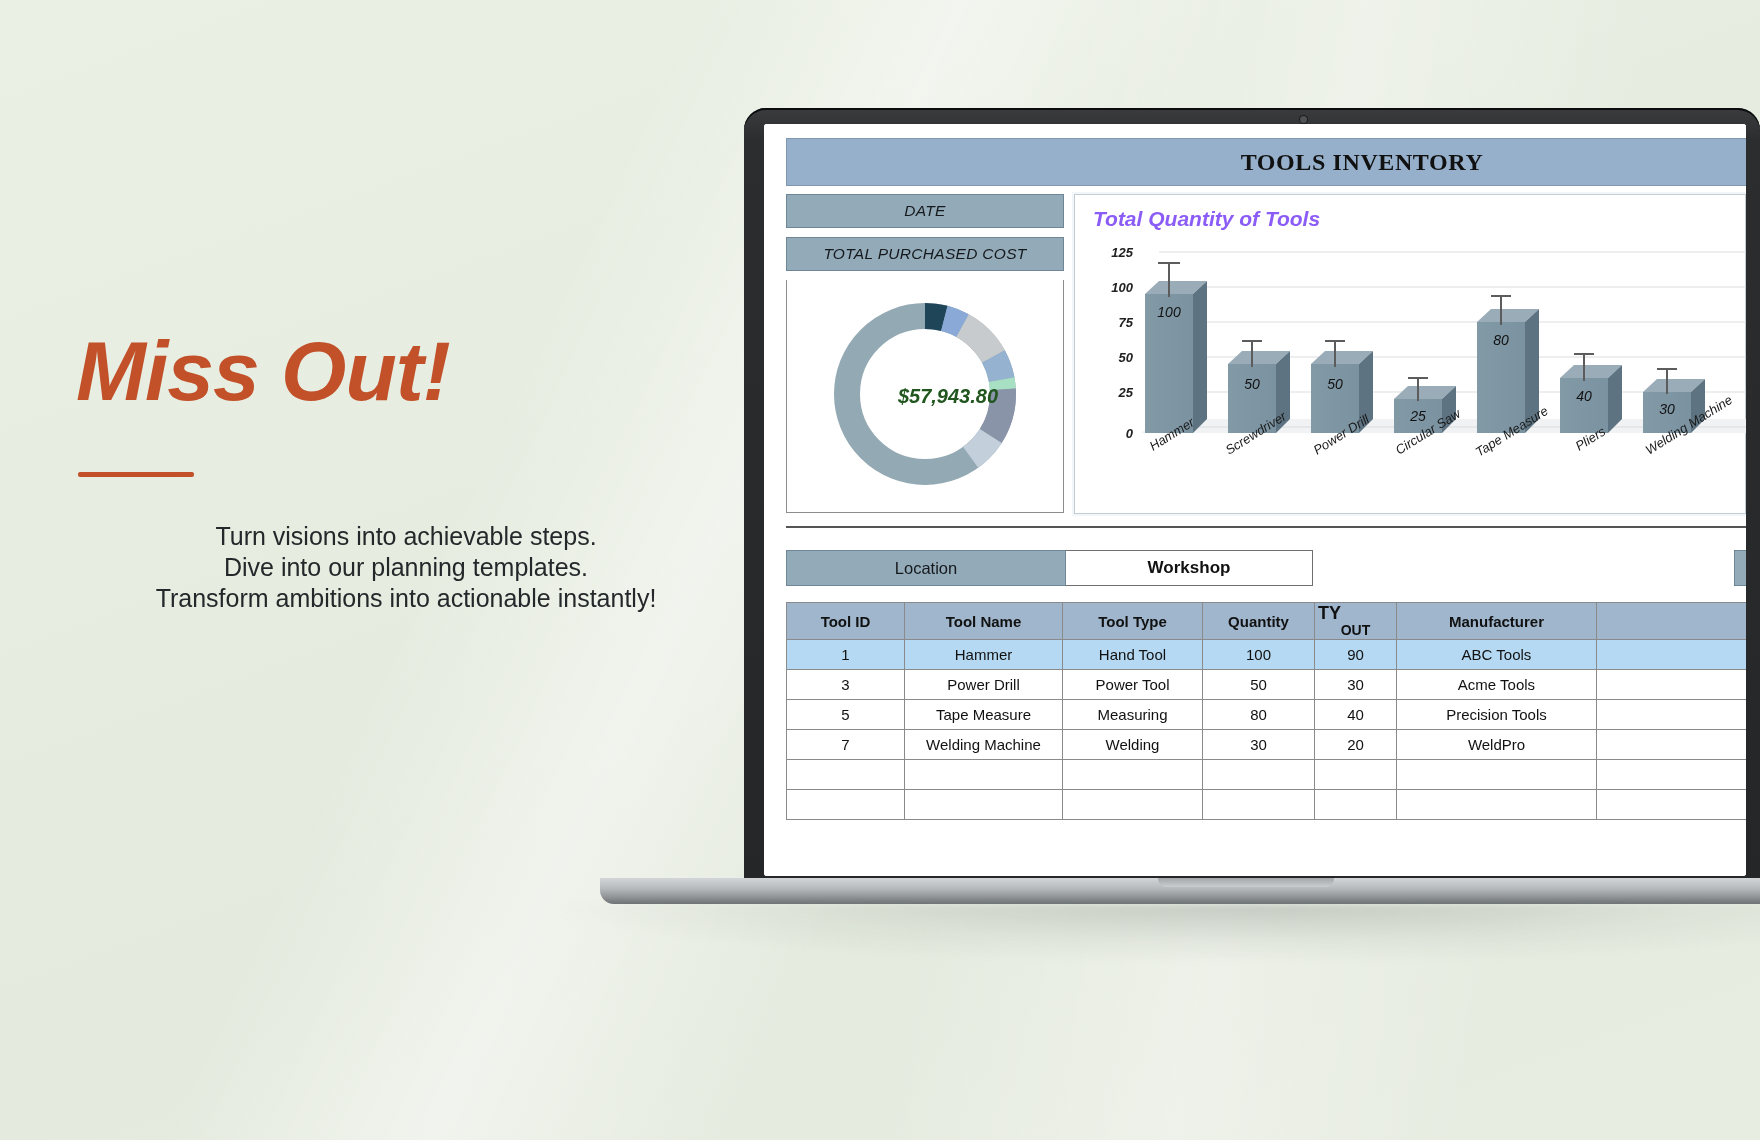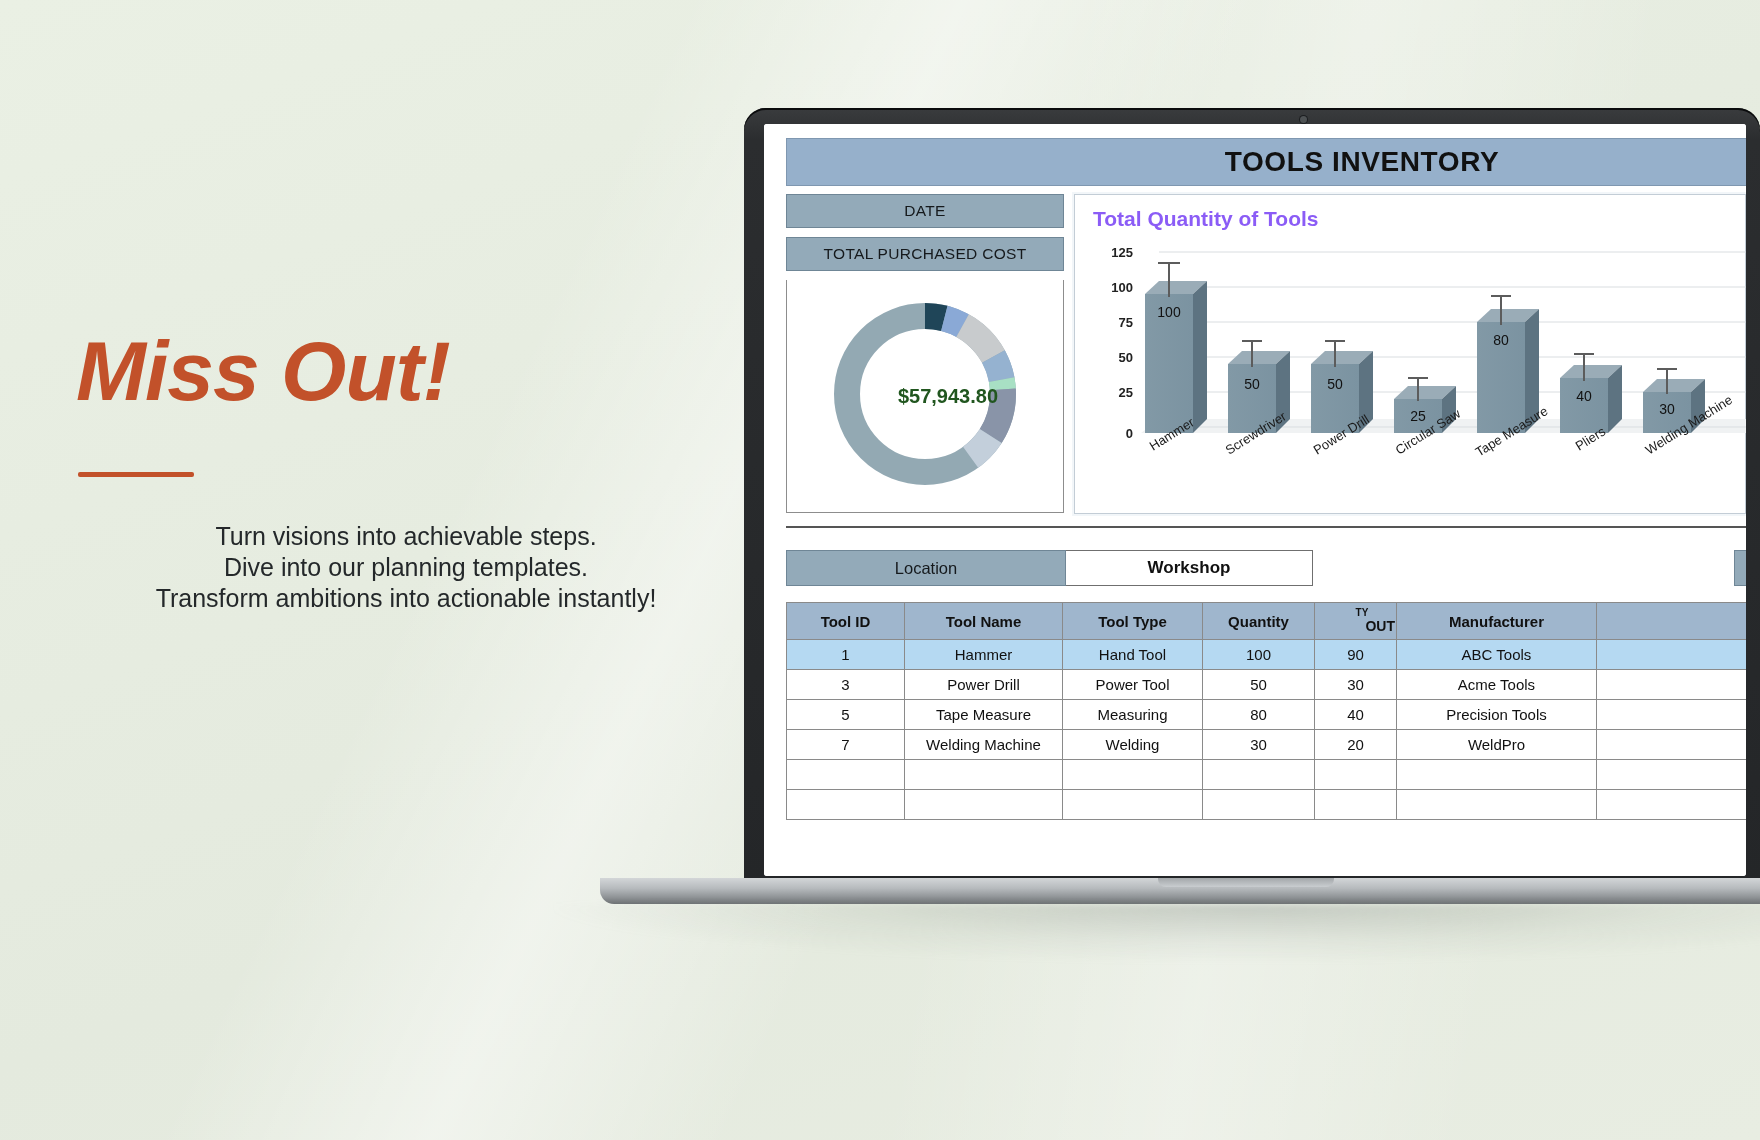--- a/index.html
+++ b/index.html
@@ -74,25 +74,26 @@
     position:absolute;inset:0;background:#fff;
     padding:14px 0 0 22px;box-sizing:border-box;
   }
   .title-bar{
     height:46px;background:#96b0cb;
     border:1px solid #7f97b0;
     display:flex;align-items:center;justify-content:center;
     margin-right:0;width:1010px;
   }
   .title-bar .t{
-    font-size:28px;font-weight:800;color:#111;letter-spacing:.6px;
+    font-size:24px;font-weight:800;color:#111;letter-spacing:.6px;
     margin-left:140px;
-  }
-
-  .top-row{display:flex;gap:10px;margin-top:8px;}
+    font-family:Liberation Serif, serif;
+  }
+
+  .top-row{display:flex;gap:10px;margin-top:8px;font-style:italic;}
   .left-col{width:278px;}
   .cell-head{
     background:#93aab9;border:1px solid #6f8696;
     height:32px;display:flex;align-items:center;justify-content:center;
     font-size:15.5px;color:#15191c;letter-spacing:.3px;
   }
   .cell-val{
     background:#fff;border:1px solid #8d8d8d;border-top:none;
     height:37px;display:flex;align-items:center;justify-content:center;
     font-size:17px;color:#111;
@@ -146,22 +147,22 @@
   table.grid th, table.grid td{
     border:1px solid #8a8a8a;height:27px;font-size:15px;color:#111;text-align:center;
     overflow:hidden;white-space:nowrap;
   }
   table.grid th{
     background:#9fb6cd;font-weight:700;height:34px;position:relative;
   }
   table.grid tr.hl td{background:#b5d9f2;}
   table.grid td{background:#fff;}
   .th-split{display:block;line-height:1.05;}
-  .th-split .a{display:block;text-align:center;padding-left:13px;font-size:10px;}
-  .th-split .b{display:block;text-align:right;font-size:14px;}
+  .th-split .a{display:block;text-align:left;padding-left:2px;font-size:18px;}
+  .th-split .b{display:block;text-align:center;font-size:14px;}
 </style>
 </head>
 <body>
 
 <div class="bg-sheen"></div>
 
 <div class="promo">
   <h1>
     <span class="l2">Miss Out!</span>
   </h1>

